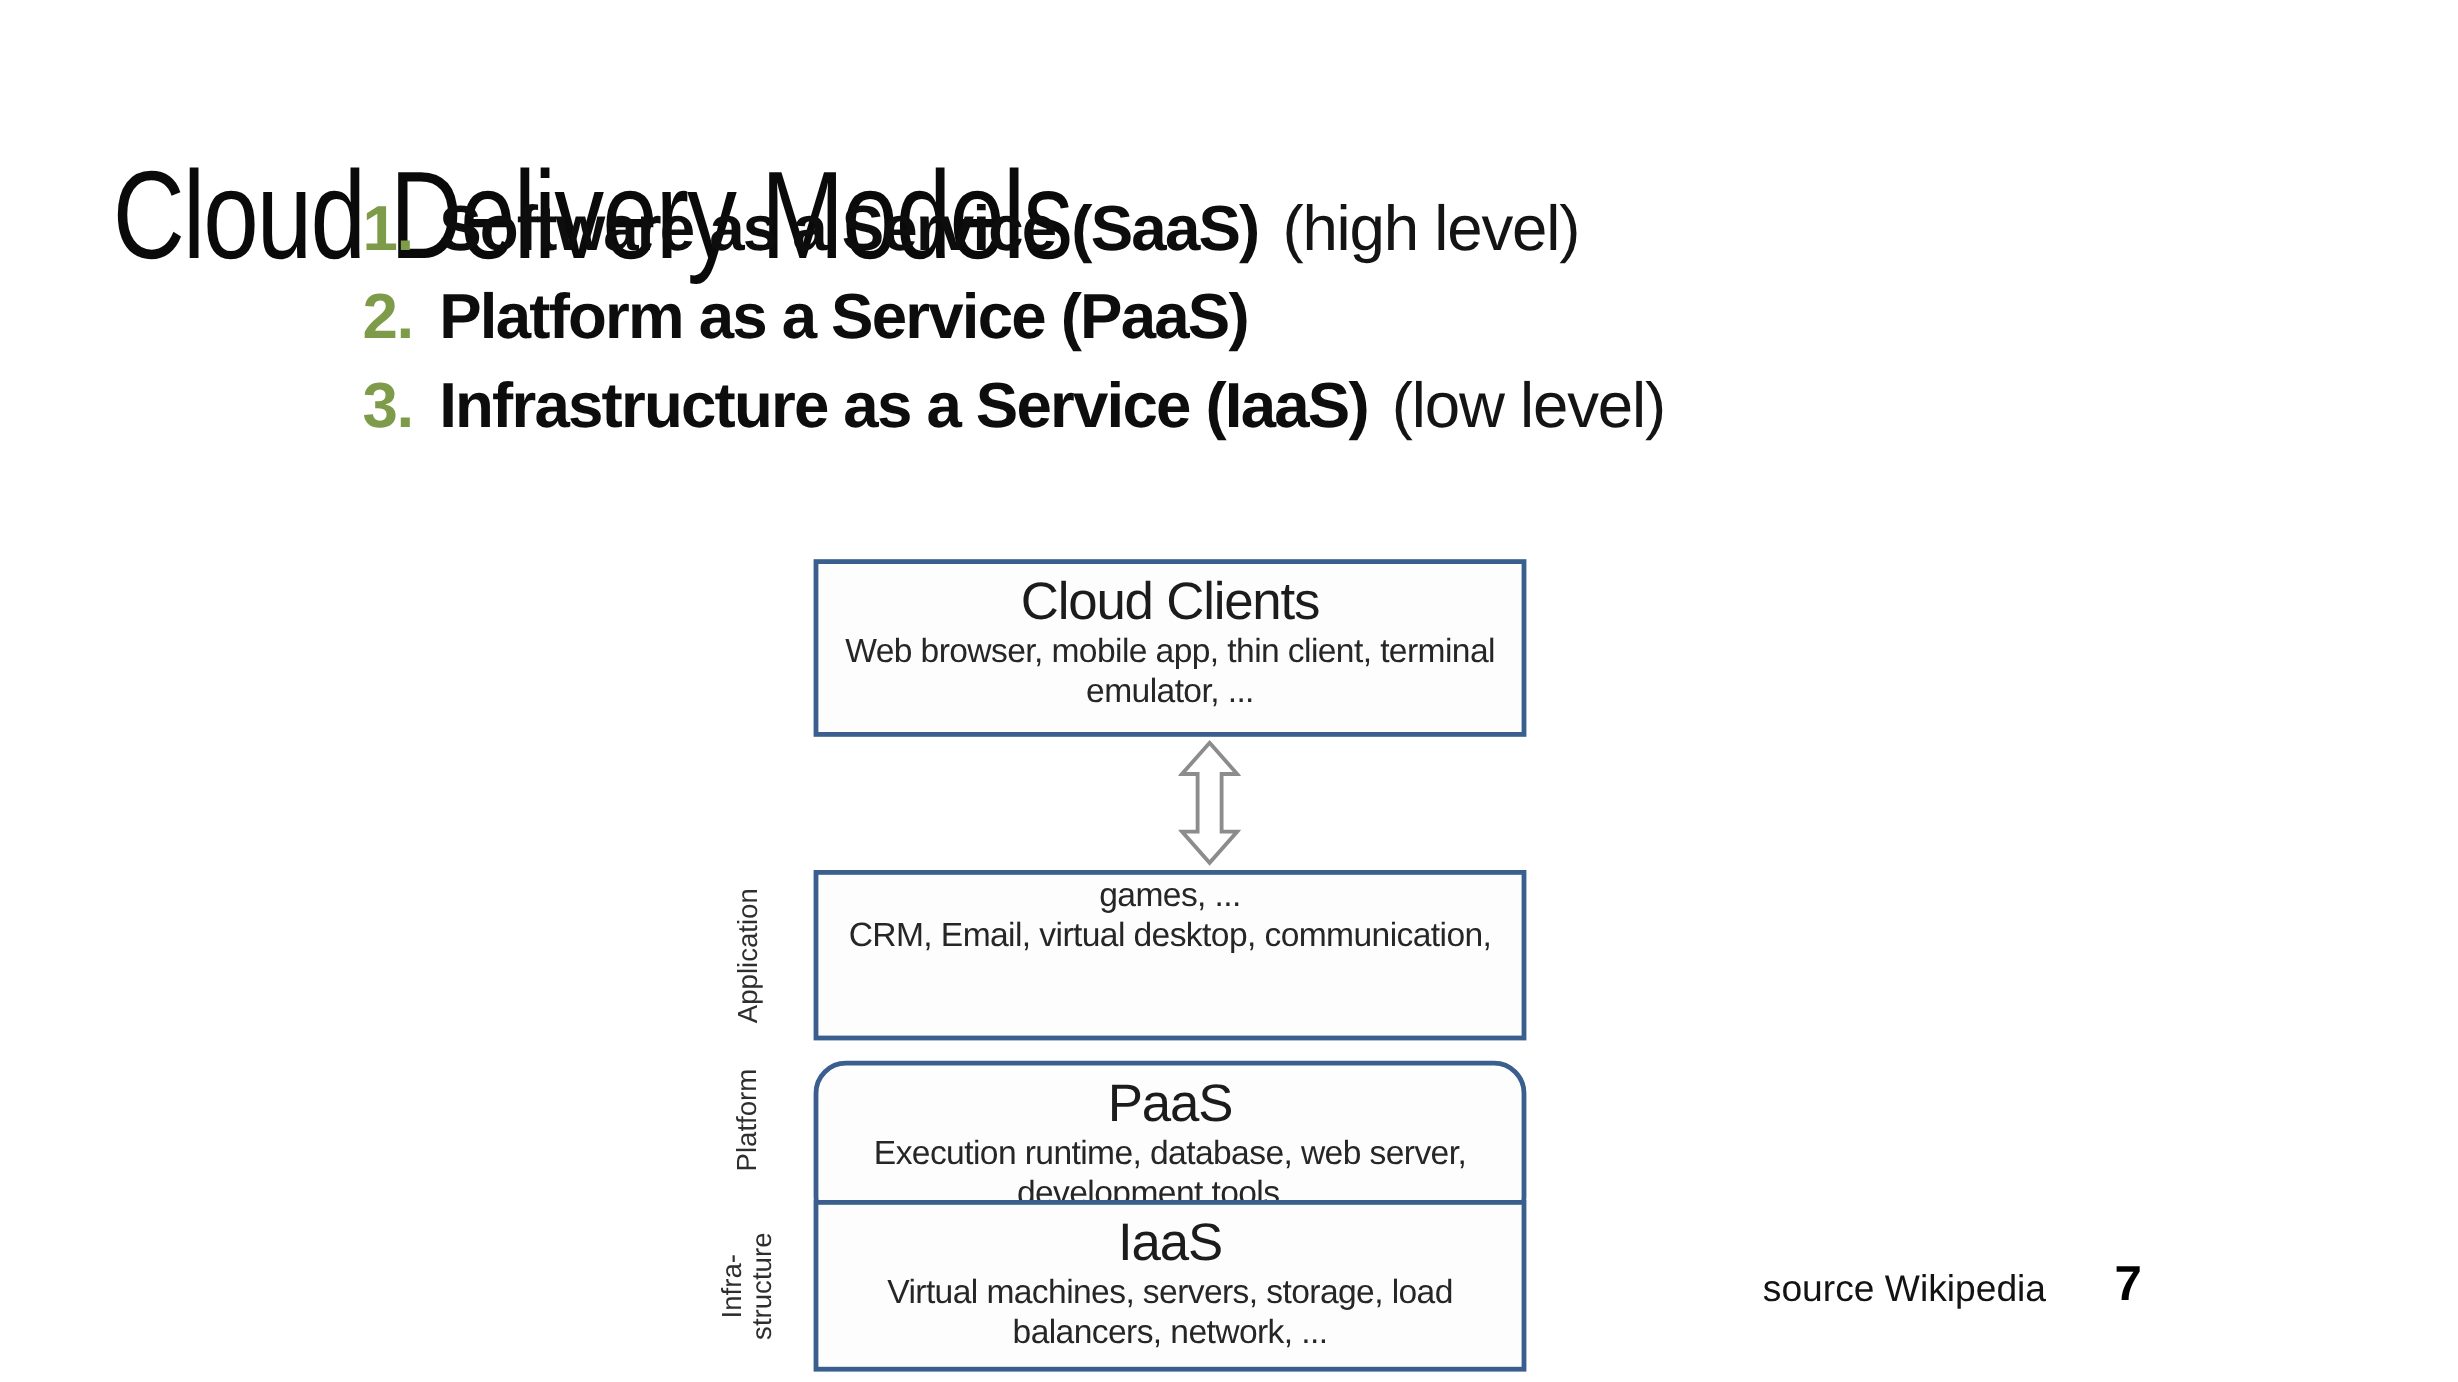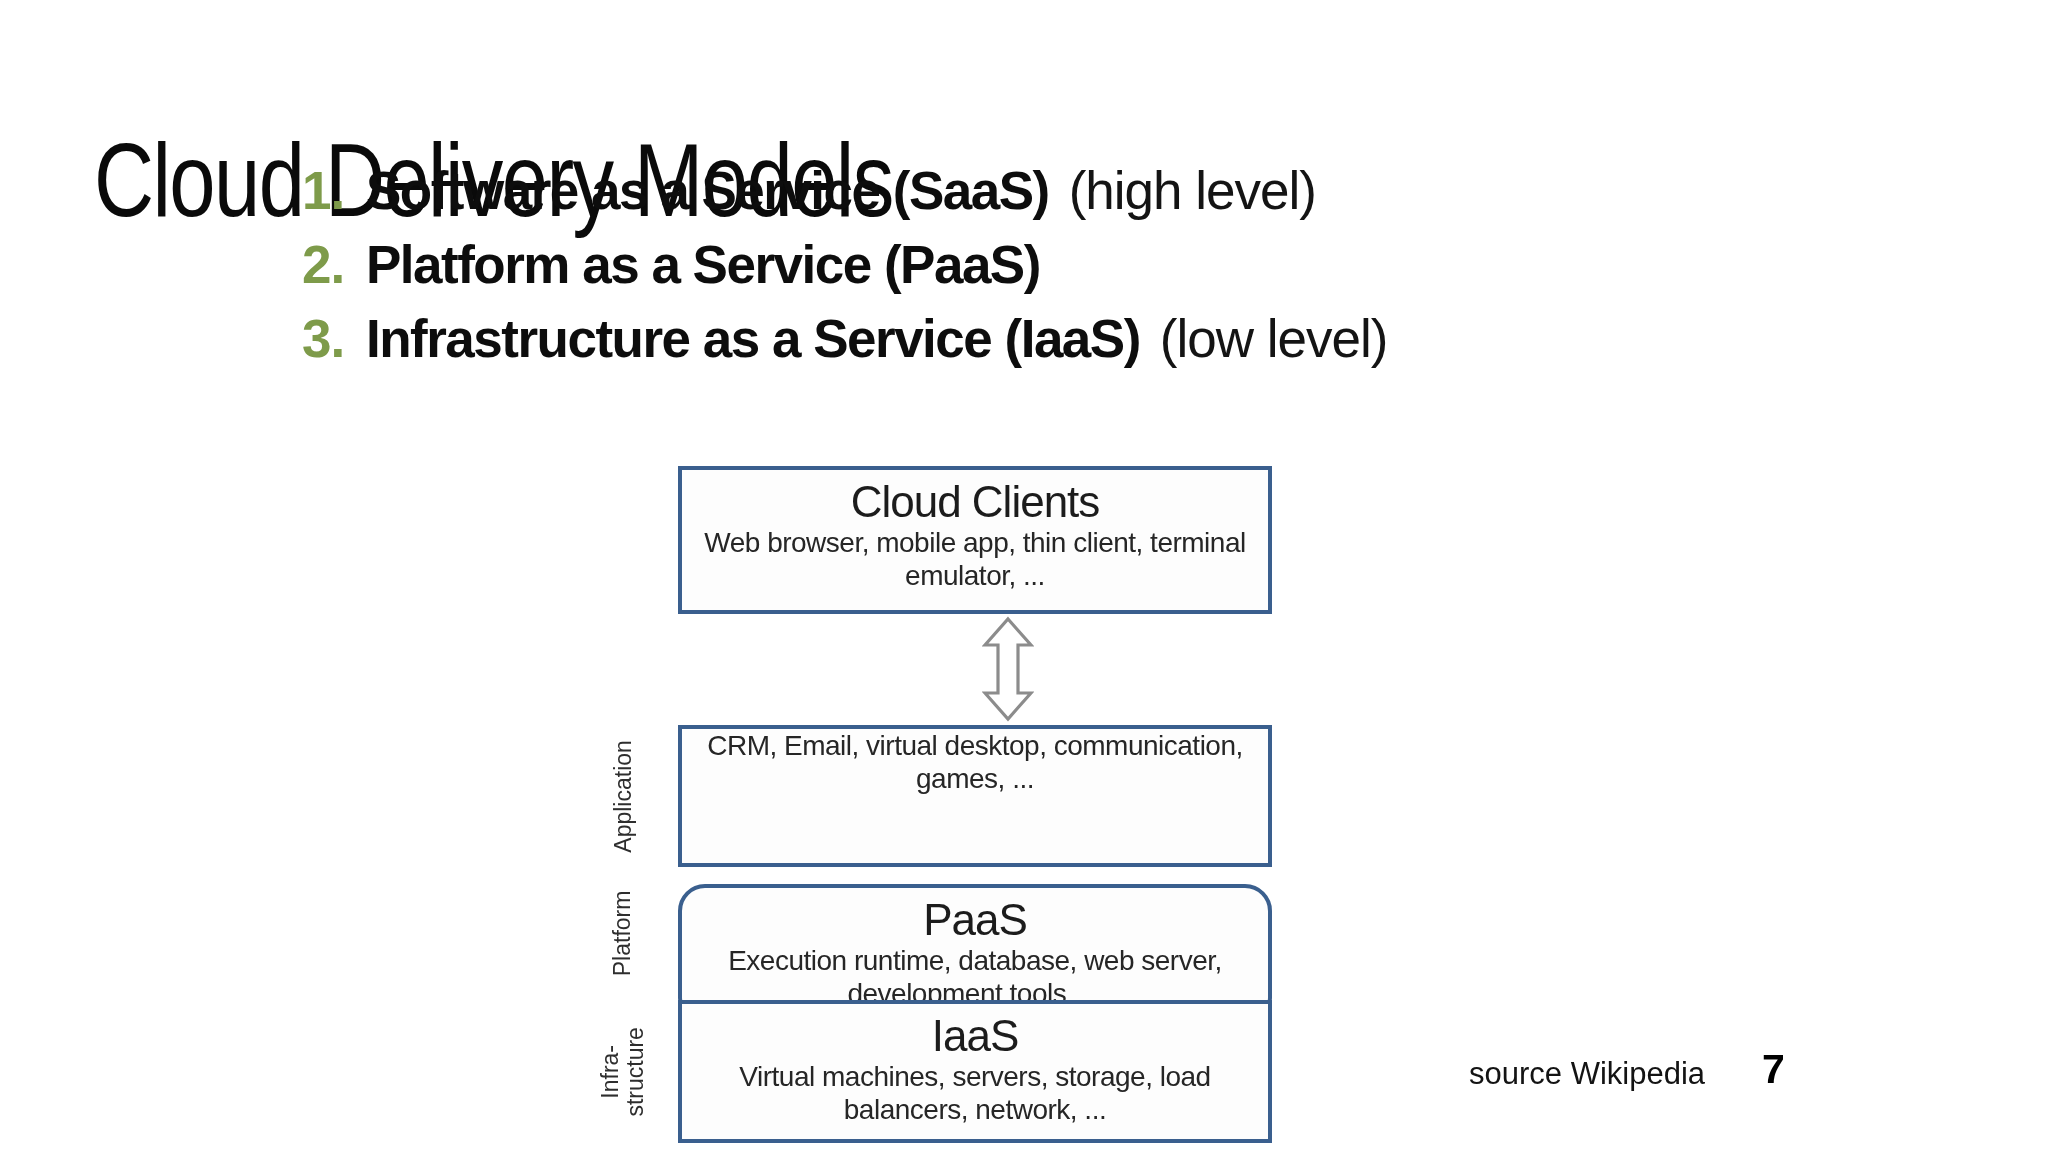--- a/index.html
+++ b/index.html
@@ -176,22 +176,22 @@
     <path d="M26 3 L49 29 L36 29 L36 77 L49 77 L26 103 L3 77 L16 77 L16 29 L3 29 Z" fill="#ffffff" stroke="#8C8C8C" stroke-width="3.2" stroke-linejoin="miter"></path>
   </svg>
 
   <div class="side-label side-label-app">
     <span class="vlabel">
       <span class="vline">Application</span>
       <span class="vline"></span>
     </span>
   </div>
   <div class="dg-box box-saas">
+    <div class="dg-box-desc">games, ...</div>
     <div class="dg-box-desc">CRM, Email, virtual desktop, communication,</div>
-    <div class="dg-box-desc">games, ...</div>
   </div>
 
   <div class="side-label side-label-plat">
     <span class="vlabel">
       <span class="vline">Platform</span>
       <span class="vline"></span>
     </span>
   </div>
   <div class="dg-box box-paas">
     <div class="dg-box-title">PaaS</div>

